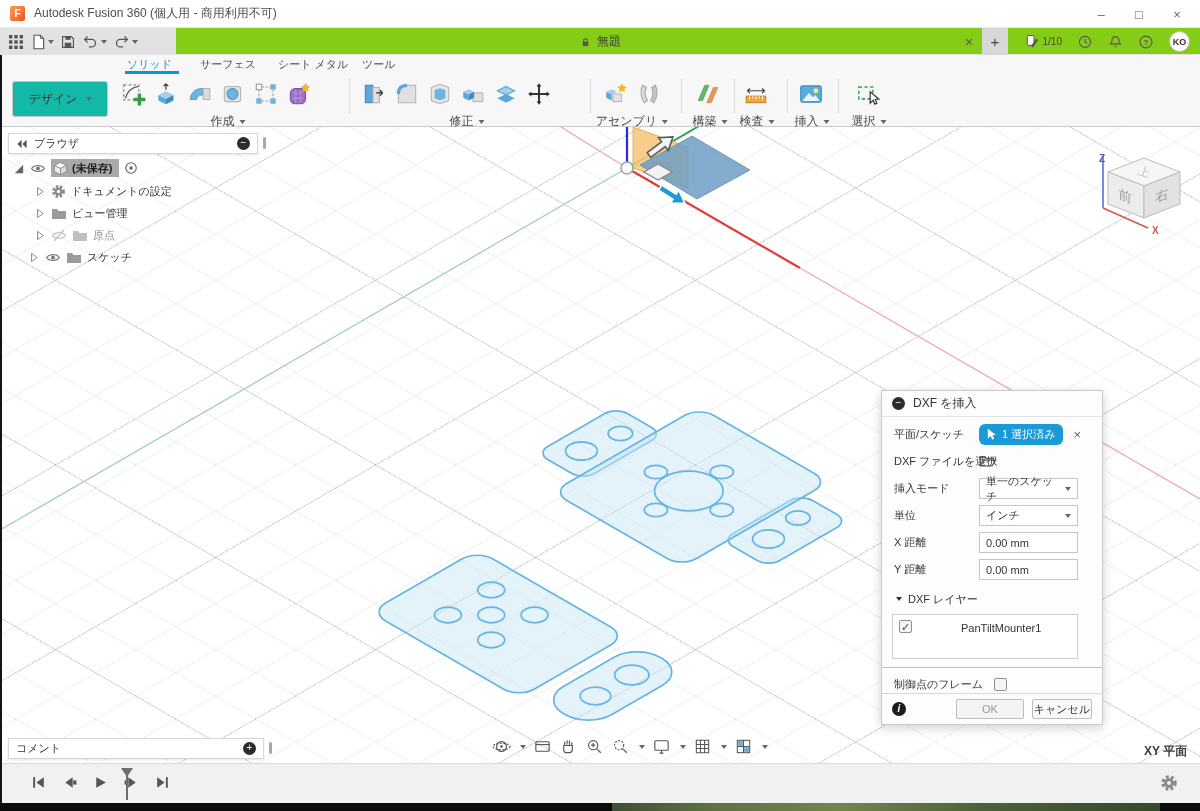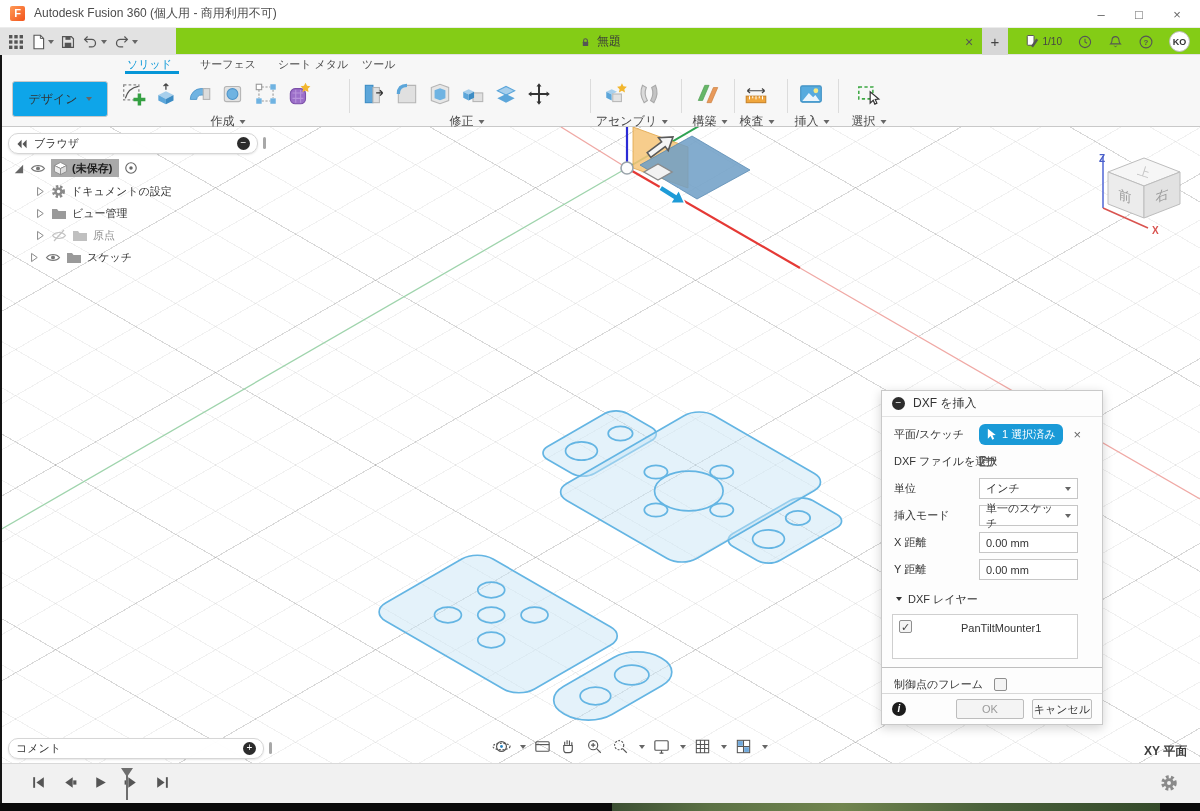--- a/index.html
+++ b/index.html
@@ -35,21 +35,21 @@
              display:flex; align-items:center; justify-content:center; font-size:15px; color:#444; }
   #tb-right { position:absolute; right:10px; top:0; height:27px; display:flex;
               align-items:center; gap:15px; }
   #job { display:flex; align-items:center; gap:3px; font-size:10px; color:#444; }
   #avatar { width:21px; height:21px; border-radius:50%; background:#fff; border:1px solid #bbb;
             font-size:9px; font-weight:bold; color:#333; display:flex; align-items:center; justify-content:center; }
 
   
   #ribbon { left:0; top:55px; width:1200px; height:72px; background:#f7f7f7;
             border-bottom:1px solid #c9c9c9; }
-  #ws-btn { position:absolute; left:12px; top:26px; width:96px; height:36px; background:#0ea5e9;
+  #ws-btn { position:absolute; left:12px; top:26px; width:96px; height:36px; background:#14b8a6;
             border:1px solid #c8c8c8; border-radius:3px; display:flex; align-items:center;
             justify-content:center; gap:6px; font-size:12px; color:#333; }
   .rtab { position:absolute; top:2px; font-size:11px; color:#4c4c4c; }
   .rtab.active { color:#0696d7; }
   #tab-underline { position:absolute; left:125px; top:16px; width:54px; height:3px; background:#0696d7; }
   .cellrow { position:absolute; top:22px; display:flex; gap:2px; }
   .cell { width:31px; height:34px; display:flex; align-items:center; justify-content:center; }
   .ic { width:26px; height:26px; }
   .grp-label { position:absolute; top:58px; transform:translateX(-50%); display:flex;
                align-items:center; gap:3px; font-size:12px; color:#4a4a4a; white-space:nowrap; }
@@ -59,21 +59,21 @@
   #canvas { left:0; top:127px; width:1200px; height:676px; background-color:#fff;
     background-image:
       repeating-linear-gradient(30deg,  rgba(0,0,0,0.10) 0 1px, transparent 1px 160px),
       repeating-linear-gradient(150deg, rgba(0,0,0,0.10) 0 1px, transparent 1px 160px),
       repeating-linear-gradient(30deg,  rgba(0,0,0,0.055) 0 1px, transparent 1px 40px),
       repeating-linear-gradient(150deg, rgba(0,0,0,0.055) 0 1px, transparent 1px 40px); }
   #scene { left:0; top:127px; width:1200px; height:676px; pointer-events:none; }
 
   
   .float-bar { position:absolute; height:21px; background:rgba(255,255,255,0.96);
-               border:1px solid #d6d6d6; border-radius:10px; box-shadow:0 1px 2px rgba(0,0,0,0.10);
+               border:1px solid #d6d6d6; border-radius:0; box-shadow:0 1px 2px rgba(0,0,0,0.10);
                display:flex; align-items:center; padding:0 7px; font-size:11px; color:#333; }
   .bar-handle { position:absolute; width:3px; height:12px; background:#a8a8a8; border-radius:2px; }
   .circle-ctl { width:13px; height:13px; border-radius:50%; background:#2c2c2c; color:#fff;
                 font-size:10px; line-height:12px; text-align:center; margin-left:auto; }
   .trow { position:absolute; display:flex; align-items:center; gap:5px; height:20px;
           font-size:11px; color:#333; white-space:nowrap; }
   #root-chip { display:flex; align-items:center; gap:4px; background:#a9a9a9; height:18px;
                padding:0 7px 0 2px; font-weight:bold; color:#1c1c1c; }
 
   
@@ -581,31 +581,31 @@
 
   <div class="drow">
     <span class="dlabel">DXF ファイルを選択</span>
     <svg width="18" height="15" viewBox="0 0 20 16">
         <path d="M1.5 2.5h5l1.5 2h8v2" fill="none" stroke="#555" stroke-width="1.3"></path>
         <path d="M1.5 2.5V13h13l4-6.5H5.5L1.5 13" fill="none" stroke="#555" stroke-width="1.3"></path>
       </svg>
   </div>
 
   <div class="drow">
+    <span class="dlabel">挿入モード</span>
+    <span class="dselect">
+      <span>単一のスケッチ</span>
+        <span class="caret"></span>
+    </span>
+  </div>
+
+  <div class="drow">
     <span class="dlabel">単位</span>
     <span class="dselect">
       <span>インチ</span>
-        <span class="caret"></span>
-    </span>
-  </div>
-
-  <div class="drow">
-    <span class="dlabel">挿入モード</span>
-    <span class="dselect">
-      <span>単一のスケッチ</span>
         <span class="caret"></span>
     </span>
   </div>
 
   <div class="drow">
     <span class="dlabel">X 距離</span>
     <input class="dinput" value="0.00 mm" style="">
   </div>
 
   <div class="drow">

